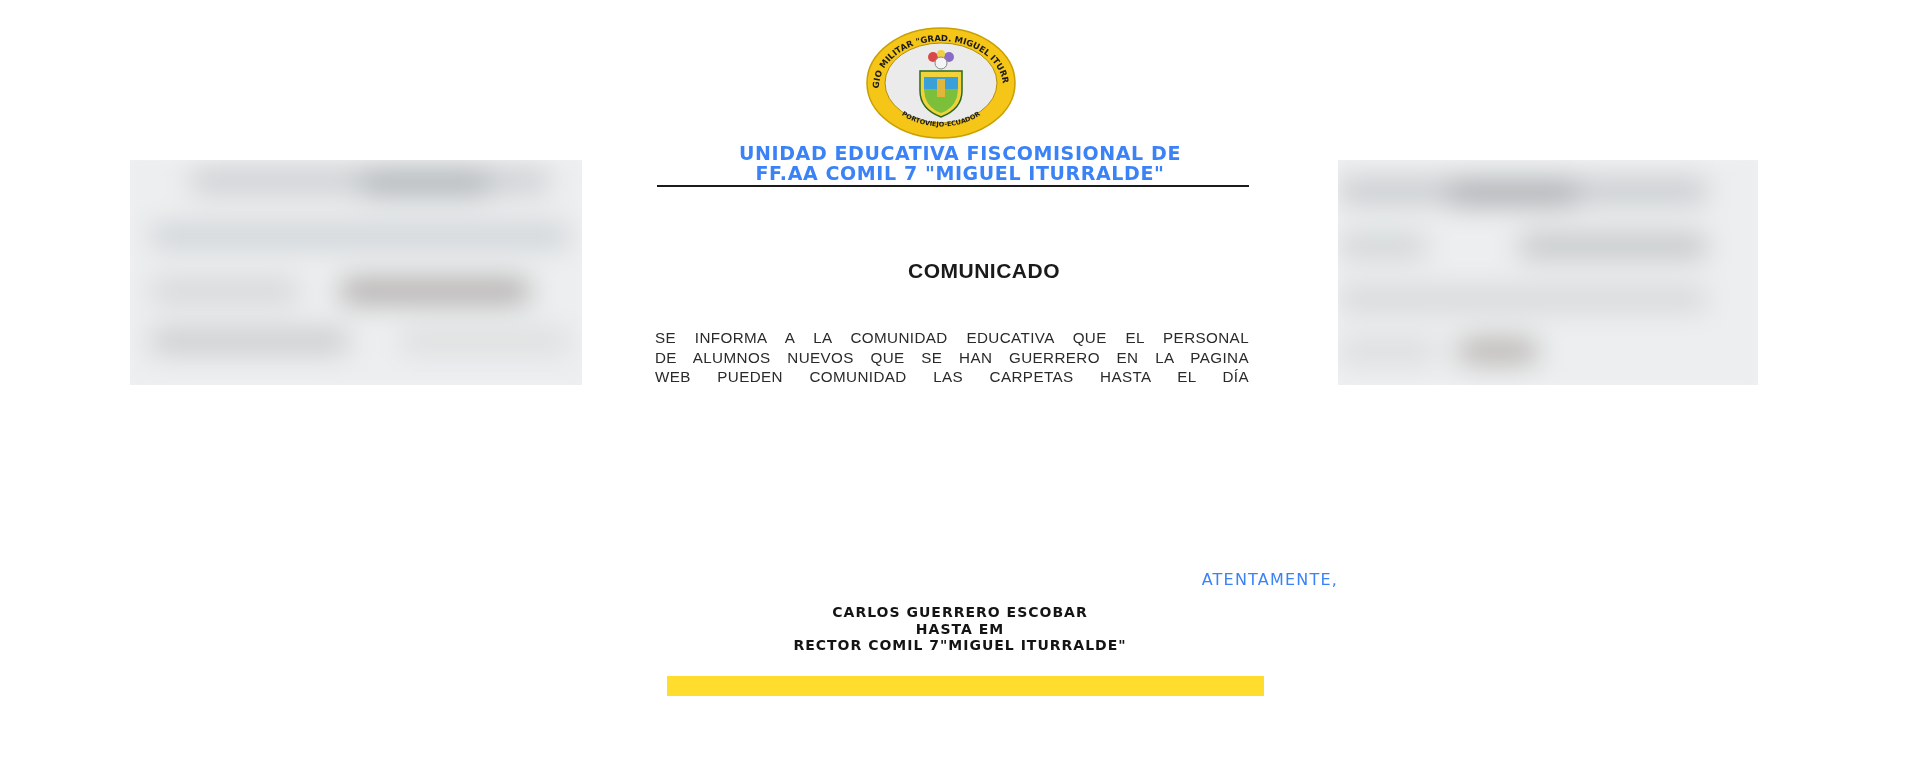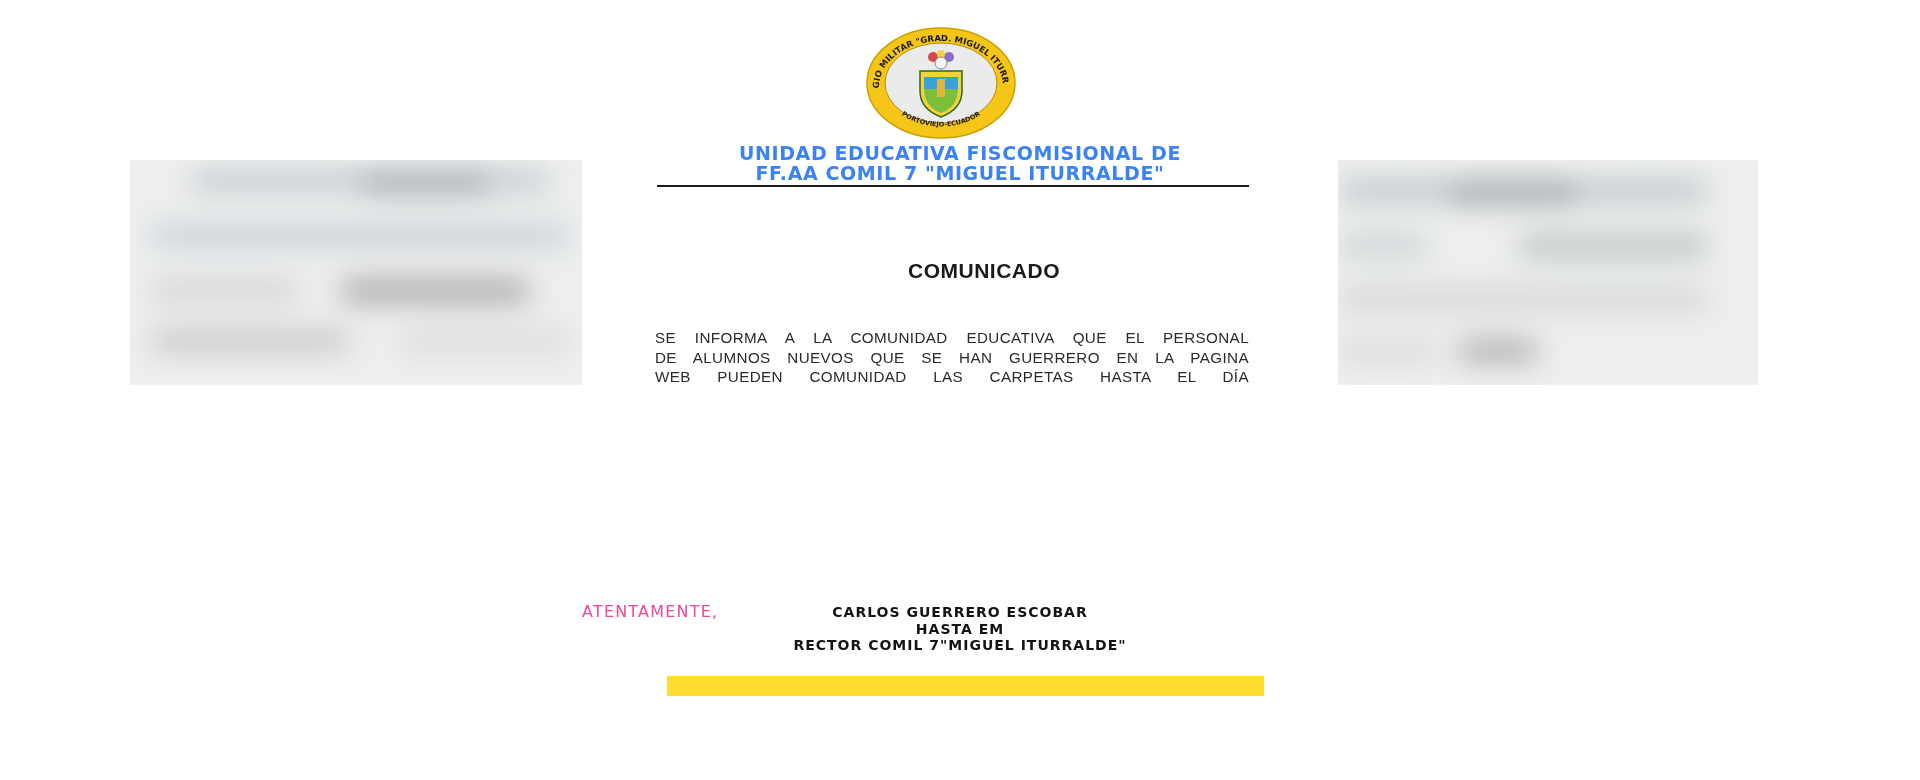--- a/index.html
+++ b/index.html
@@ -57,23 +57,22 @@
       letter-spacing: 0.4px;
       margin-top: 23px;
     }
     .body-text .jl {
       display: block; text-align: justify; text-align-last: justify; white-space: nowrap;
     }
     .body-text .jl.last { text-align-last: left; }
 
     .closing {
       position: absolute; left: 0; width: 756px; top: 570px;
-      text-align: left; font-size: 16px; color: #ec4899; letter-spacing: 1.2px;
+      text-align: right; font-size: 16px; color: #3b82f6; letter-spacing: 1.2px;
       font-family: "DejaVu Sans", sans-serif;
-      margin-top: 32px;
     }
     .signature {
       position: absolute; left: 0; width: 756px; top: 604px;
       text-align: center; font-weight: 900; color: #141414;
       font-family: "DejaVu Sans", sans-serif;
       font-size: 14px; line-height: 16.5px; letter-spacing: 1px;
     }
     .signature .line { display: block; text-align: center; }
     .yellow-bar {
       position: absolute; left: 85px; top: 676px; width: 597px; height: 20px;

